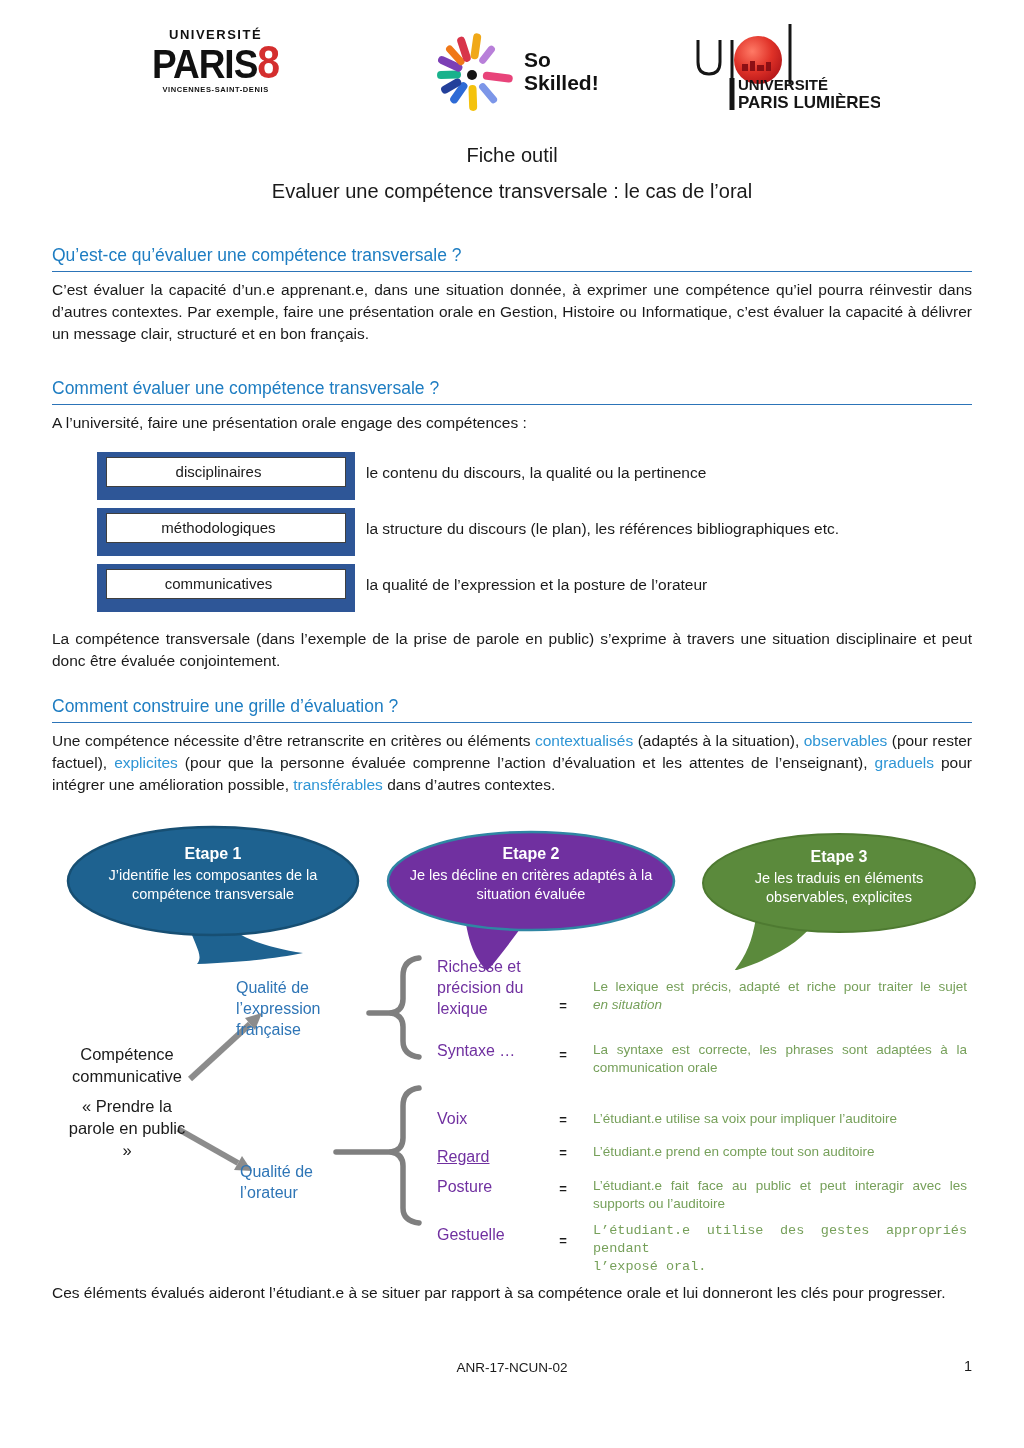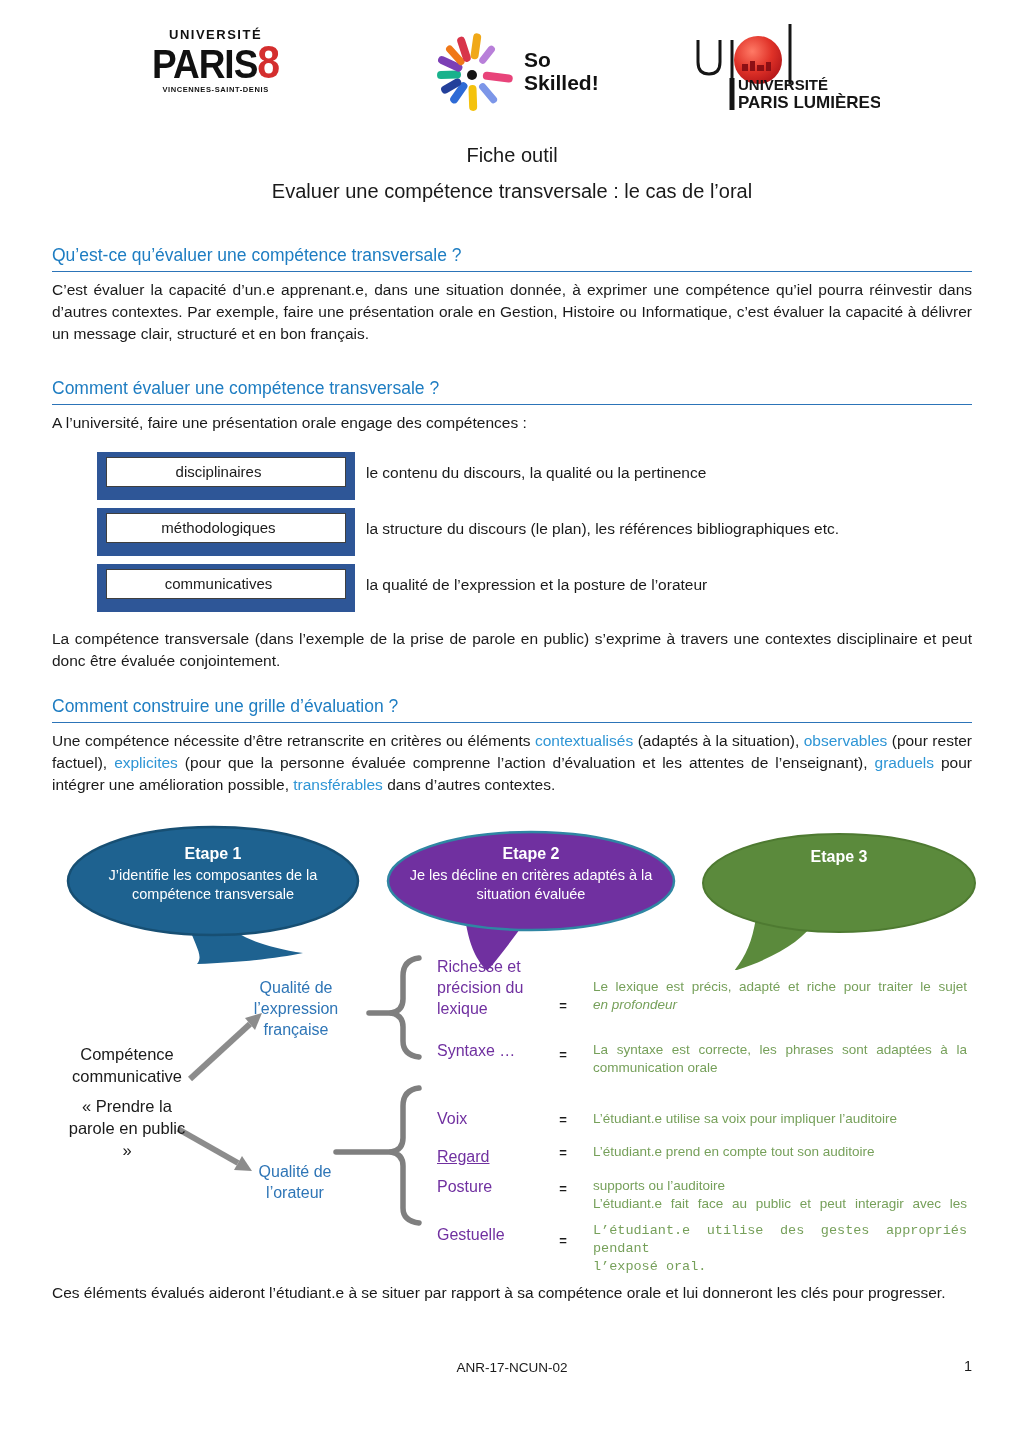--- a/index.html
+++ b/index.html
@@ -39,21 +39,21 @@
   
   .figure{position:relative;height:442px;margin-top:26px;width:1024px;}
   .bubble{position:absolute;}
   .bubble svg{display:block;}
   .bubble-text{position:absolute;left:0;top:0;width:100%;text-align:center;color:#fff;}
   .bubble-title{font-weight:bold;font-size:16px;}
   .bubble-body{font-size:14.5px;line-height:1.32;margin:3px auto 0;}
   .fig-svg{position:absolute;left:0;top:0;}
   .fig-label{position:absolute;line-height:1.32;}
   .root-label{font-size:16.5px;color:#1a1a1a;text-align:center;}
-  .branch-label{font-size:16px;color:#2e75b6;text-align:center;line-height:1.3;}
+  .branch-label{font-size:16px;color:#2e75b6;text-align:left;line-height:1.3;}
   .crit{font-size:16px;color:#7030a0;line-height:1.3;}
   .eq{font-size:13px;font-weight:bold;color:#1a1a1a;text-align:center;}
   .gdesc{font-size:13.5px;color:#76a05a;line-height:1.33;}
   .gline{display:block;}
   .gjust{text-align:justify;text-align-last:justify;}
   .gitalic{font-style:italic;}
   
   .closing{margin:18px 52px 0;}
   .footer{position:relative;height:108px;margin-top:4px;}
   .f2030{position:absolute;left:102px;top:4px;}
@@ -171,21 +171,21 @@
         <div class="box-desc">la structure du discours (le plan), les références bibliographiques etc.</div>
       </div>
       <div class="box-row">
         <div class="box-outer">
             <div class="box-inner">communicatives</div>
           </div>
         <div class="box-desc">la qualité de l’expression et la posture de l’orateur</div>
       </div>
     </div>
 
-    <p class="body-text conclusion">La compétence transversale (dans l’exemple de la prise de parole en public) s’exprime à travers une contextes disciplinaire et peut donc être évaluée conjointement.</p>
+    <p class="body-text conclusion">La compétence transversale (dans l’exemple de la prise de parole en public) s’exprime à travers une situation disciplinaire et peut donc être évaluée conjointement.</p>
   </div>
 
   <div class="sec3">
     <div class="sec-heading">Comment construire une grille d’évaluation ?</div>
     <p class="body-text"><span>Une compétence nécessite d’être retranscrite en critères ou éléments </span><span class="kw">contextualisés</span><span> (adaptés à la situation), </span><span class="kw">observables</span><span> (pour rester factuel), </span><span class="kw">explicites</span><span> (pour que la personne évaluée comprenne l’action d’évaluation et les attentes de l’enseignant), </span><span class="kw">graduels</span><span> pour intégrer une amélioration possible, </span><span class="kw">transférables</span><span> dans d’autres contextes.</span></p>
   </div>
 </div>
 
 <div class="figure">
 
@@ -211,20 +211,21 @@
     </div>
   </div>
 
   <div class="bubble" style="left:700px;top:10px;width:278px;text-decoration:underline;">
     <svg width="278" height="138" viewBox="0 0 278 138">
       <path d="M56,86 C52,110 46,124 34,139 C77,125 102,109 116,88 Z" fill="#5b8a3c"></path>
       <ellipse cx="139" cy="51" rx="136" ry="49" fill="#5b8a3c" stroke="#4e7a31" stroke-width="2"></ellipse>
     </svg>
     <div class="bubble-text" style="padding-top:16px;">
       <div class="bubble-title">Etape 3</div>
+      <div class="bubble-body" style="width:220px;">Je les traduis en éléments observables, explicites</div>
     </div>
   </div>
 
   <svg class="fig-svg" width="1024" height="442" viewBox="0 0 1024 442">
     <g stroke="#8c8c8c" stroke-width="6" fill="none">
       <path d="M190,257 L250,202"></path>
       <path d="M178,307 L238,341"></path>
     </g>
     <g fill="#8c8c8c" stroke="none">
       <polygon points="262,191 255,208 245,196"></polygon>
@@ -252,35 +253,35 @@
 
   <div class="fig-label eq" style="left:554px;top:175px;width:18px;">=</div>
   <div class="fig-label eq" style="left:554px;top:224px;width:18px;">=</div>
   <div class="fig-label eq" style="left:554px;top:289px;width:18px;">=</div>
   <div class="fig-label eq" style="left:554px;top:322px;width:18px;">=</div>
   <div class="fig-label eq" style="left:554px;top:358px;width:18px;">=</div>
   <div class="fig-label eq" style="left:554px;top:410px;width:18px;">=</div>
 
   <div class="fig-label gdesc" style="left:593px;top:156px;width:374px;">
     <span class="gline gjust">Le lexique est précis, adapté et riche pour traiter le sujet</span>
-    <span class="gline gitalic">en profondeur</span>
+    <span class="gline gitalic">en situation</span>
   </div>
   <div class="fig-label gdesc" style="left:593px;top:219px;width:374px;">
     <span class="gline gjust">La syntaxe est correcte, les phrases sont adaptées à la</span>
     <span class="gline">communication orale</span>
   </div>
   <div class="fig-label gdesc" style="left:593px;top:288px;width:374px;">
     <span class="gline">L’étudiant.e utilise sa voix pour impliquer l’auditoire</span>
   </div>
   <div class="fig-label gdesc" style="left:593px;top:321px;width:374px;">
     <span class="gline">L’étudiant.e prend en compte tout son auditoire</span>
   </div>
   <div class="fig-label gdesc" style="left:593px;top:355px;width:374px;">
+    <span class="gline gjust">L’étudiant.e fait face au public et peut interagir avec les</span>
     <span class="gline">supports ou l’auditoire</span>
-    <span class="gline gjust">L’étudiant.e fait face au public et peut interagir avec les</span>
   </div>
   <div class="fig-label gdesc" style="left:593px;top:400px;width:374px;font-family:Liberation Mono, monospace;">
     <span class="gline gjust">L’étudiant.e utilise des gestes appropriés pendant</span>
     <span class="gline">l’exposé oral.</span>
   </div>
 </div>
 
 <p class="body-text closing">Ces éléments évalués aideront l’étudiant.e à se situer par rapport à sa compétence orale et lui donneront les clés pour progresser.</p>
 
 <div class="footer">

